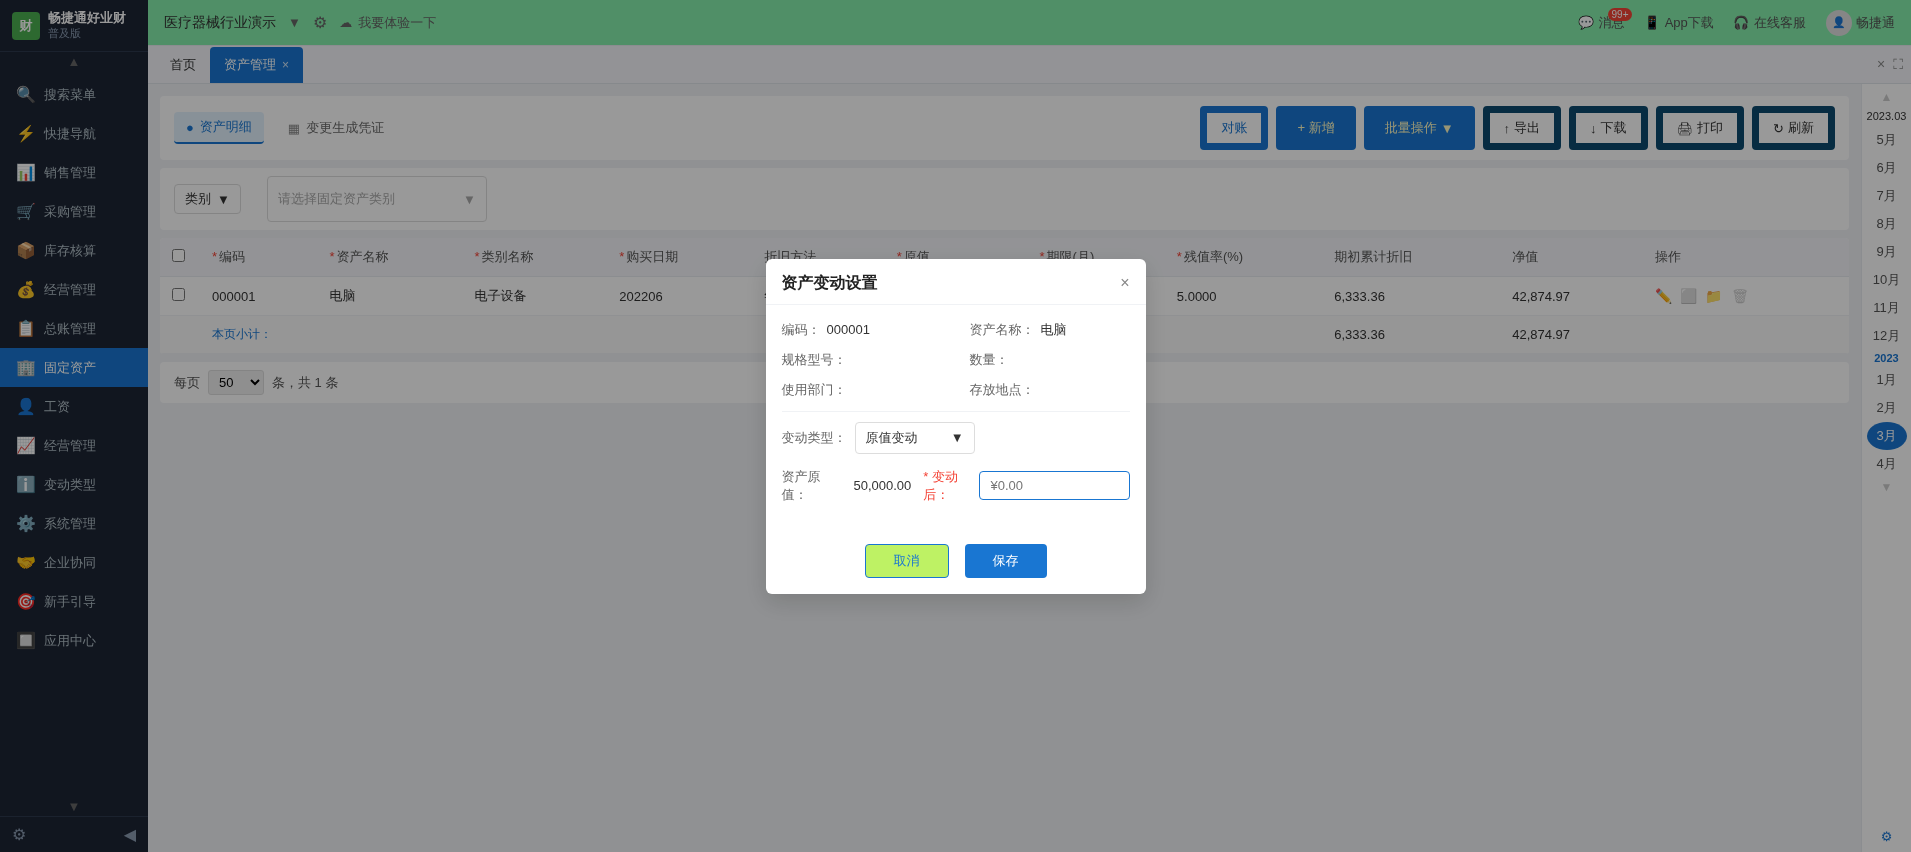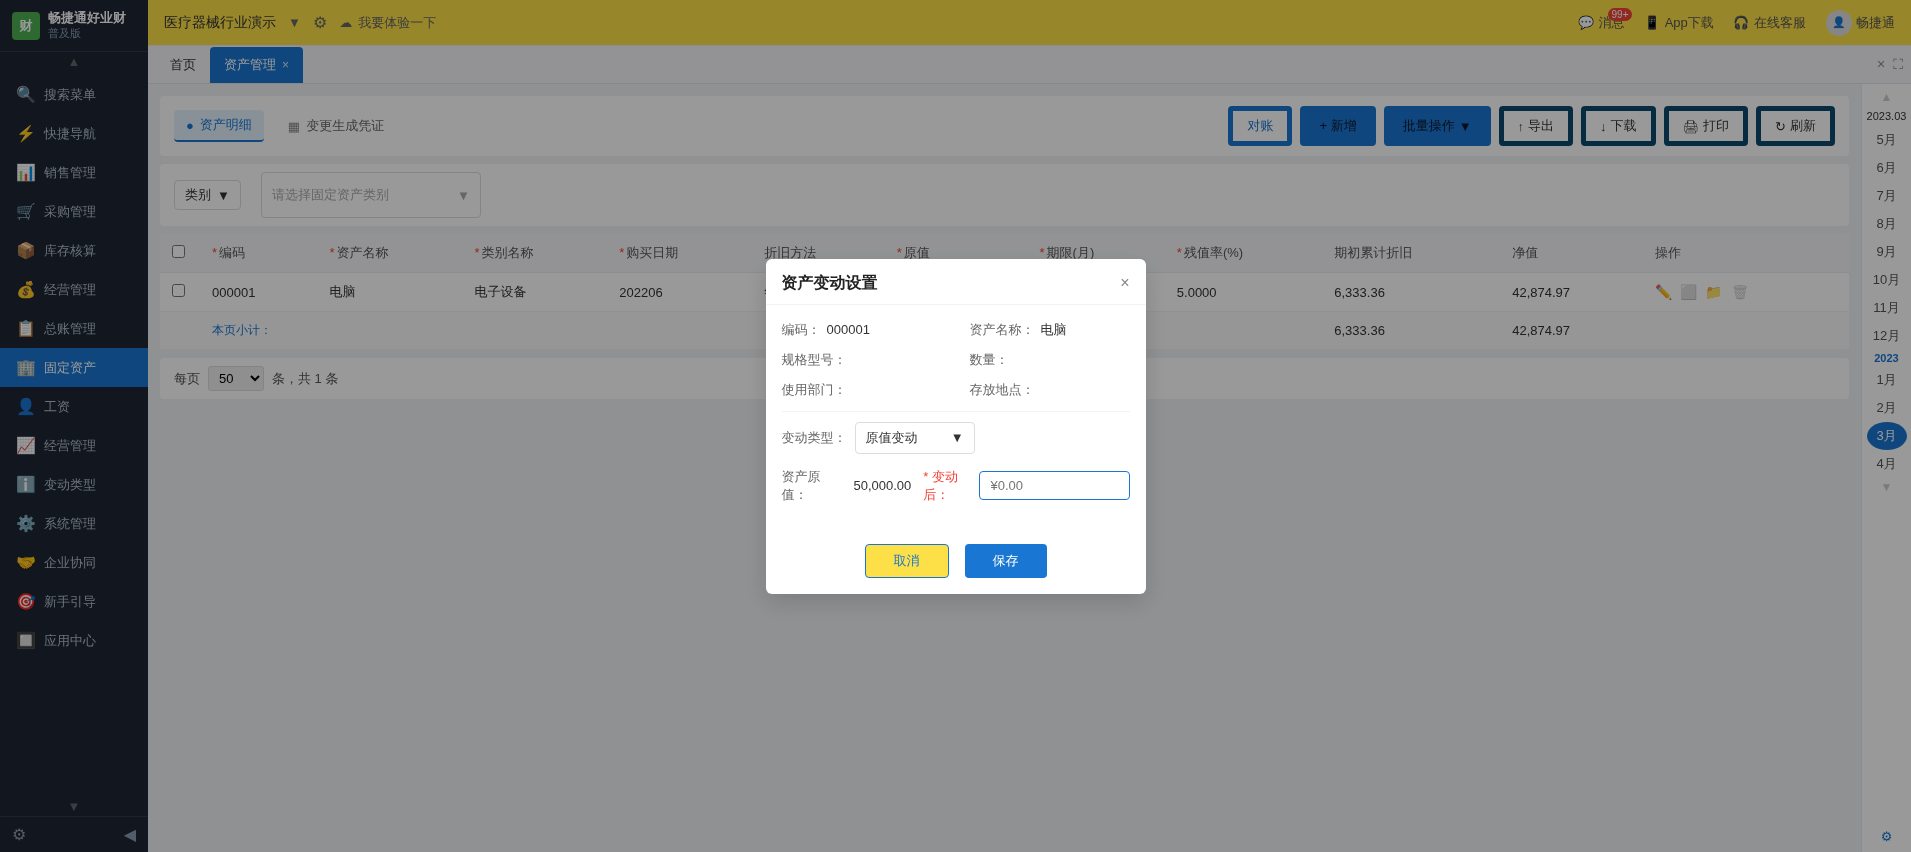--- a/index.html
+++ b/index.html
@@ -50,21 +50,21 @@
       padding: 8px 12px;
     }
     .sidebar-bottom-icon { color: #8a9bb0; cursor: pointer; font-size: 16px; }
 
     
     .main-area { flex: 1; display: flex; flex-direction: column; overflow: hidden; }
 
     
     .topbar {
       height: 46px;
-      background: #fde047;
+      background: #86efac;
       display: flex; align-items: center; justify-content: space-between;
       padding: 0 16px;
       border-bottom: 1px solid #e8ecf0;
       flex-shrink: 0;
     }
     .topbar-left { display: flex; align-items: center; gap: 12px; }
     .topbar-title { font-size: 14px; color: #333; }
     .topbar-dropdown { color: #666; cursor: pointer; }
     .topbar-gear { color: #666; cursor: pointer; font-size: 16px; }
     .topbar-try { display: flex; align-items: center; gap: 6px; color: #666; font-size: 13px; cursor: pointer; }
@@ -119,31 +119,31 @@
     }
     .toolbar-left { display: flex; align-items: center; gap: 12px; }
     .toolbar-tab {
       display: flex; align-items: center; gap: 6px;
       padding: 6px 12px; border-radius: 4px; cursor: pointer;
       color: #666; font-size: 13px;
     }
     .toolbar-tab.active { background: #e3f2fd; color: #1976d2; border-bottom: 2px solid #1976d2; }
     .toolbar-right { display: flex; align-items: center; gap: 8px; }
     .btn {
-      padding: 6px 14px; border-radius: 4px; border: 5px solid #0c4a6e;
+      padding: 6px 14px; border-radius: 4px; border: 7px solid #0c4a6e;
       cursor: pointer; font-size: 13px; background: white; color: #333;
       display: flex; align-items: center; gap: 4px;
     }
-    .btn-primary { background: #1976d2; color: #0f172a; border-color: #1976d2; }
+    .btn-primary { background: #1976d2; color: #fef9c3; border-color: #1976d2; }
     .btn-blue-outline { border-color: #1976d2; color: #1976d2; background: white; }
 
     
     .filter-bar {
       background: white; padding: 8px 14px;
-      display: flex; align-items: center; gap: 20px;
+      display: flex; align-items: center; gap: 26px;
       border-radius: 4px; margin-bottom: 8px;
     }
     .filter-select {
       border: 1px solid #ddd; padding: 5px 10px; border-radius: 4px;
       font-size: 13px; color: #333; display: flex; align-items: center; gap: 6px;
       cursor: pointer;
     }
     .filter-input-select {
       border: 1px solid #ddd; padding: 13px 10px; border-radius: 4px;
       min-width: 220px; font-size: 13px; color: #aaa;
@@ -232,21 +232,21 @@
     .modal-amount-input {
       border: 1px solid #1976d2; padding: 6px 10px; border-radius: 4px;
       font-size: 13px; color: #4c1d95; min-width: 100px;
     }
     .modal-footer {
       display: flex; justify-content: center; gap: 16px;
       padding: 8px 16px 16px;
     }
     .modal-btn-cancel {
       padding: 7px 28px; border: 1px solid #1976d2; color: #1976d2;
-      background: #fde047; border-radius: 4px; cursor: pointer; font-size: 13px;
+      background: #bef264; border-radius: 4px; cursor: pointer; font-size: 13px;
     }
     .modal-btn-save {
       padding: 7px 28px; background: #1976d2; color: white;
       border: none; border-radius: 4px; cursor: pointer; font-size: 13px;
     }
   </style>
 </head>
 <body>
 
 <div class="sidebar">

